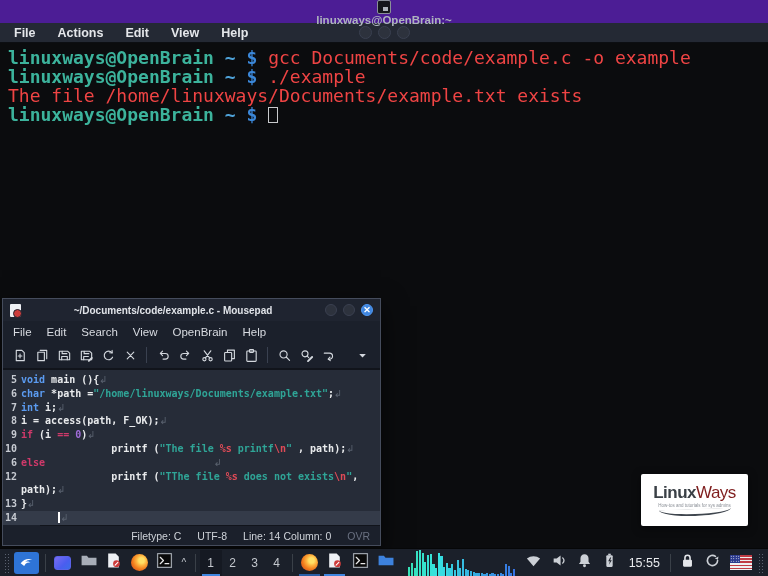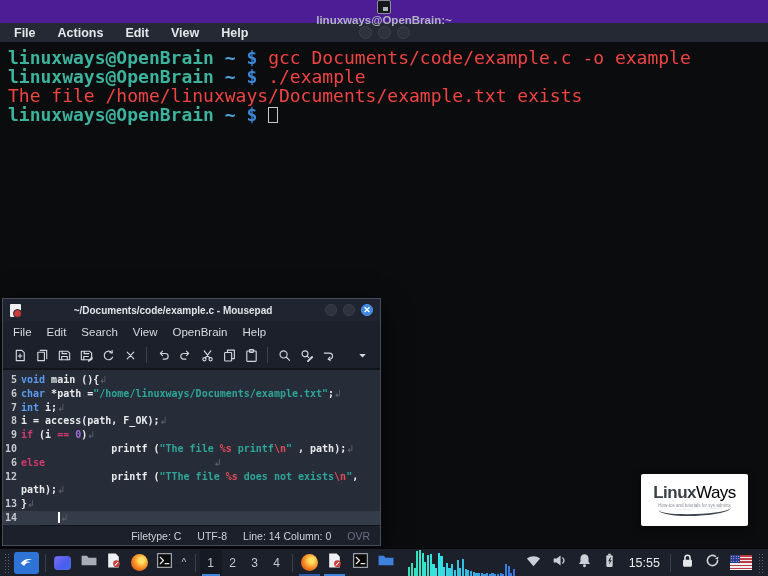--- a/index.html
+++ b/index.html
@@ -65,21 +65,21 @@
   .mp-status { height:20px; background:#1b202b; border-top:1px solid #11141b; display:flex; align-items:center;
                justify-content:flex-end; gap:16px; padding:0 10px; font-size:10.5px; color:#cfd3d9;margin-left:37px; }
   .mp-status .dim { color:#697080; }
 
   
   .lw-card { position:absolute; right:20px; bottom:50px; width:107px; height:52px; background:#ffffff;
              border-radius:2px; display:flex; flex-direction:column; align-items:center; justify-content:center;
              box-shadow:0 2px 8px rgba(0,0,0,.5); }
   .lw-brand { font-size:17px; line-height:17px; letter-spacing:-0.5px; }
   .lw-linux { color:#3a4046; font-weight:bold; }
-  .lw-ways  { color:#000000; }
+  .lw-ways  { color:#7f1d1d; }
   .lw-tag { font-size:4.5px; color:#8a8f96; margin-top:2px; }
   .lw-swoosh { width:72px; height:7px; border-bottom:2.5px solid #3f464e;
                border-radius:0 0 50% 50% / 0 0 100% 100%; transform:rotate(-2deg); margin-top:1px; }
 
   
   .taskbar { position:absolute; left:0; right:0; bottom:0; height:28px; background:#1b202a;
              border-top:1px solid #060708; display:flex; align-items:center; padding:0 2px; }
   .grip { width:6px; height:20px; margin:0 2px;
           background-image:radial-gradient(circle, #5a6170 0.8px, transparent 1px); background-size:3px 3px; }
   .tsep { width:1px; height:18px; background:#3a4048; margin:0 4px; }

